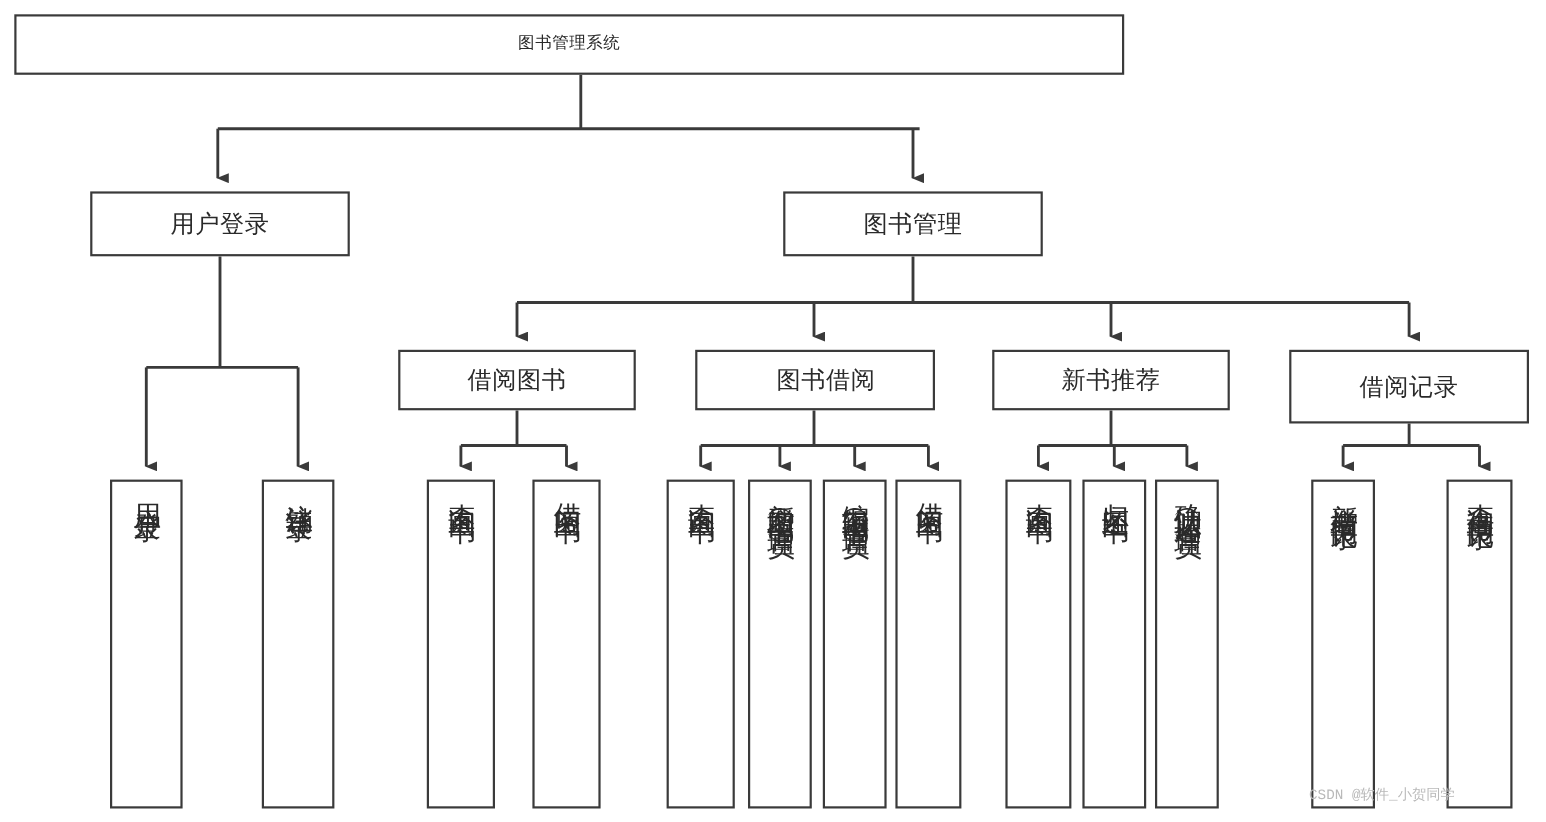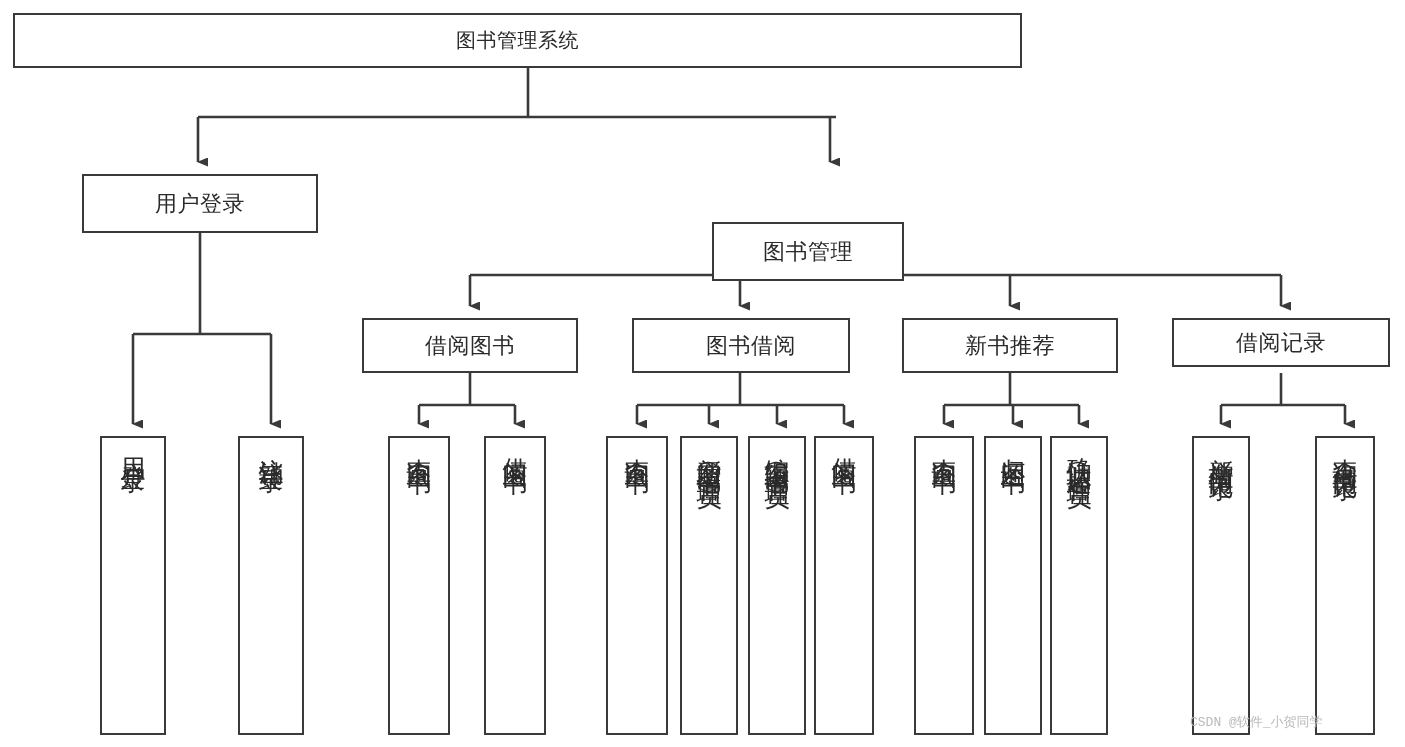--- a/index.html
+++ b/index.html
@@ -37,21 +37,21 @@
     display: block;
     text-align: center;
     line-height: 1.08;
     white-space: nowrap;
   }
   .node.horizontal .node-label {
     font-size: 22px;
     letter-spacing: 0.5px;
   }
   .node.root .node-label {
-    font-size: 20px;
+    font-size: 15px;
     text-align: center;
   }
   .node.vertical {
     align-items: flex-start;
     justify-content: center;
     padding-top: 0;
   }
   .node.vertical .node-label {
     writing-mode: vertical-rl;
     text-orientation: upright;
@@ -126,34 +126,34 @@
     </g>
   </svg>
 
   <div class="node root horizontal" style="left:13px; top:13px; width:1009px; height:55px;">
     <span class="node-label">图书管理系统</span>
   </div>
 
   <div class="node horizontal" style="left:82px; top:174px; width:236px; height:59px;">
     <span class="node-label">用户登录</span>
   </div>
-  <div class="node horizontal" style="left:712px; top:174px; width:192px; height:59px;margin-top:48px;">
+  <div class="node horizontal" style="left:712px; top:174px; width:236px; height:59px;">
     <span class="node-label">图书管理</span>
   </div>
 
   <div class="node horizontal" style="left:362px; top:318px; width:216px; height:55px;">
     <span class="node-label">借阅图书</span>
   </div>
   <div class="node horizontal" style="left:632px; top:318px; width:218px; height:55px;padding-left:20px;">
     <span class="node-label">图书借阅</span>
   </div>
   <div class="node horizontal" style="left:902px; top:318px; width:216px; height:55px;">
     <span class="node-label">新书推荐</span>
   </div>
-  <div class="node horizontal" style="left:1172px; top:318px; width:218px; height:49px;">
+  <div class="node horizontal" style="left:1172px; top:318px; width:218px; height:67px;">
     <span class="node-label">借阅记录</span>
   </div>
 
   <div class="node vertical" style="left:100px; top:436px; width:66px; height:299px;">
     <span class="node-label">用户登录</span>
   </div>
   <div class="node vertical" style="left:238px; top:436px; width:66px; height:299px;">
     <span class="node-label">注销登录</span>
   </div>
 

